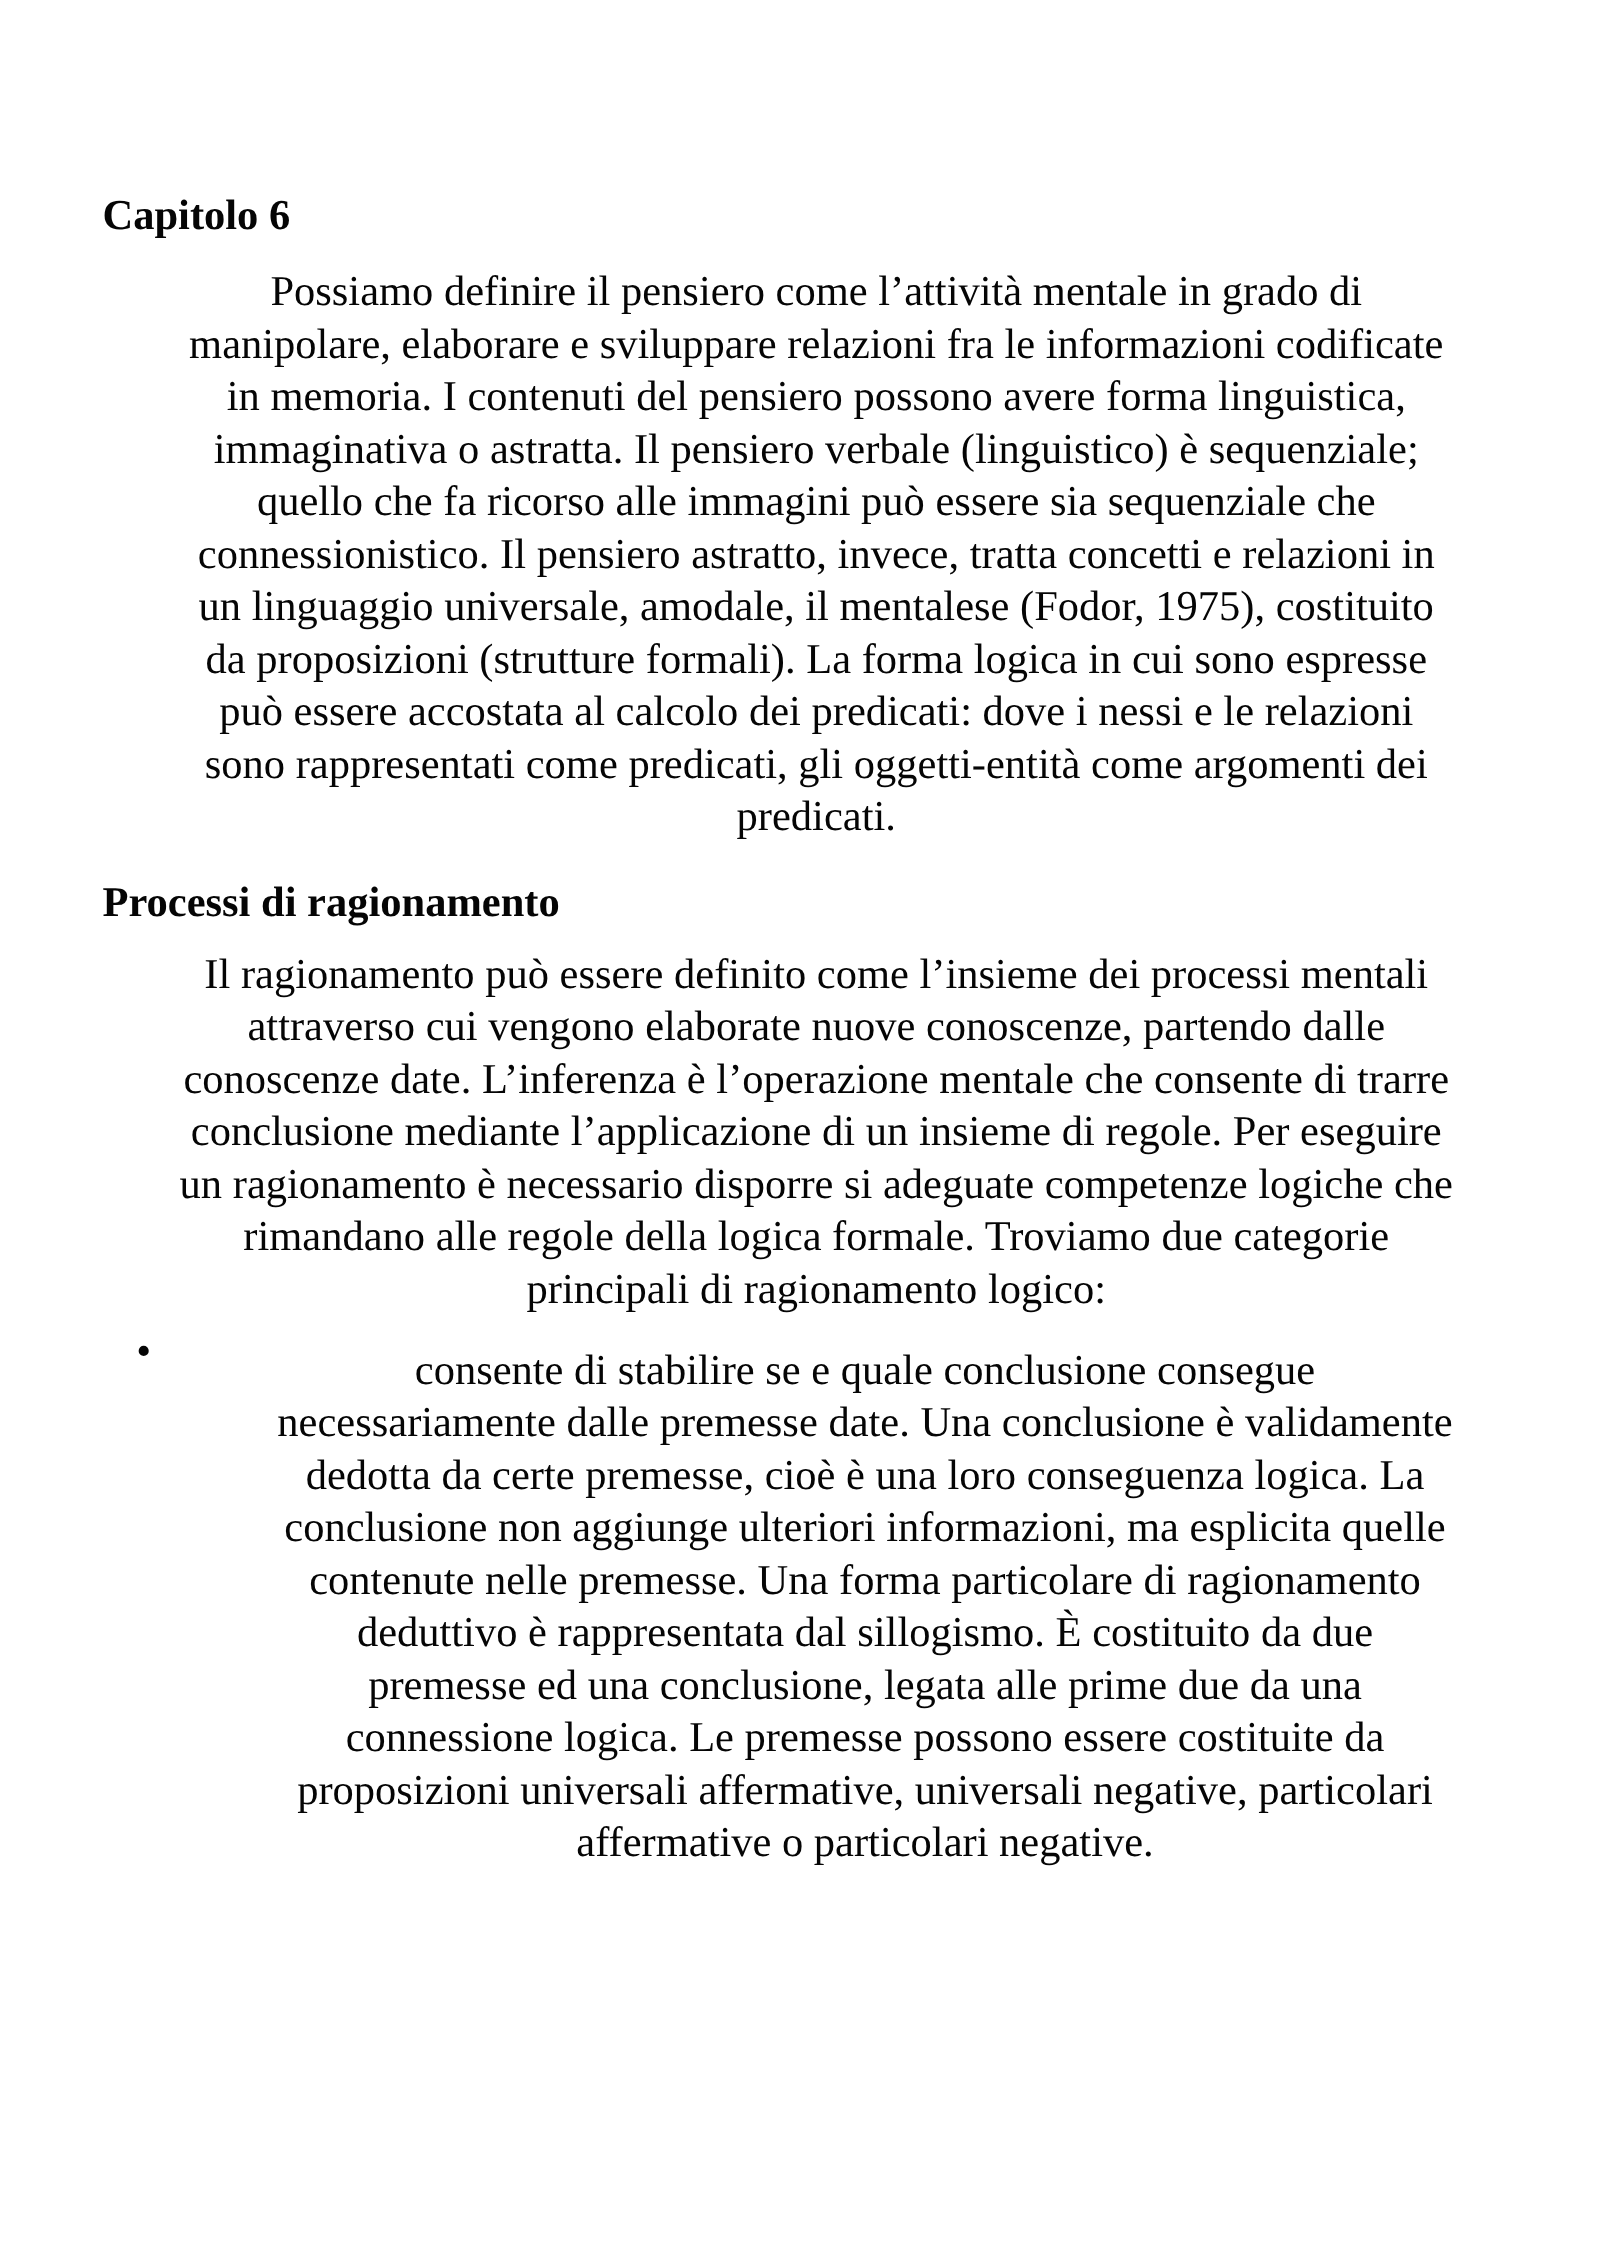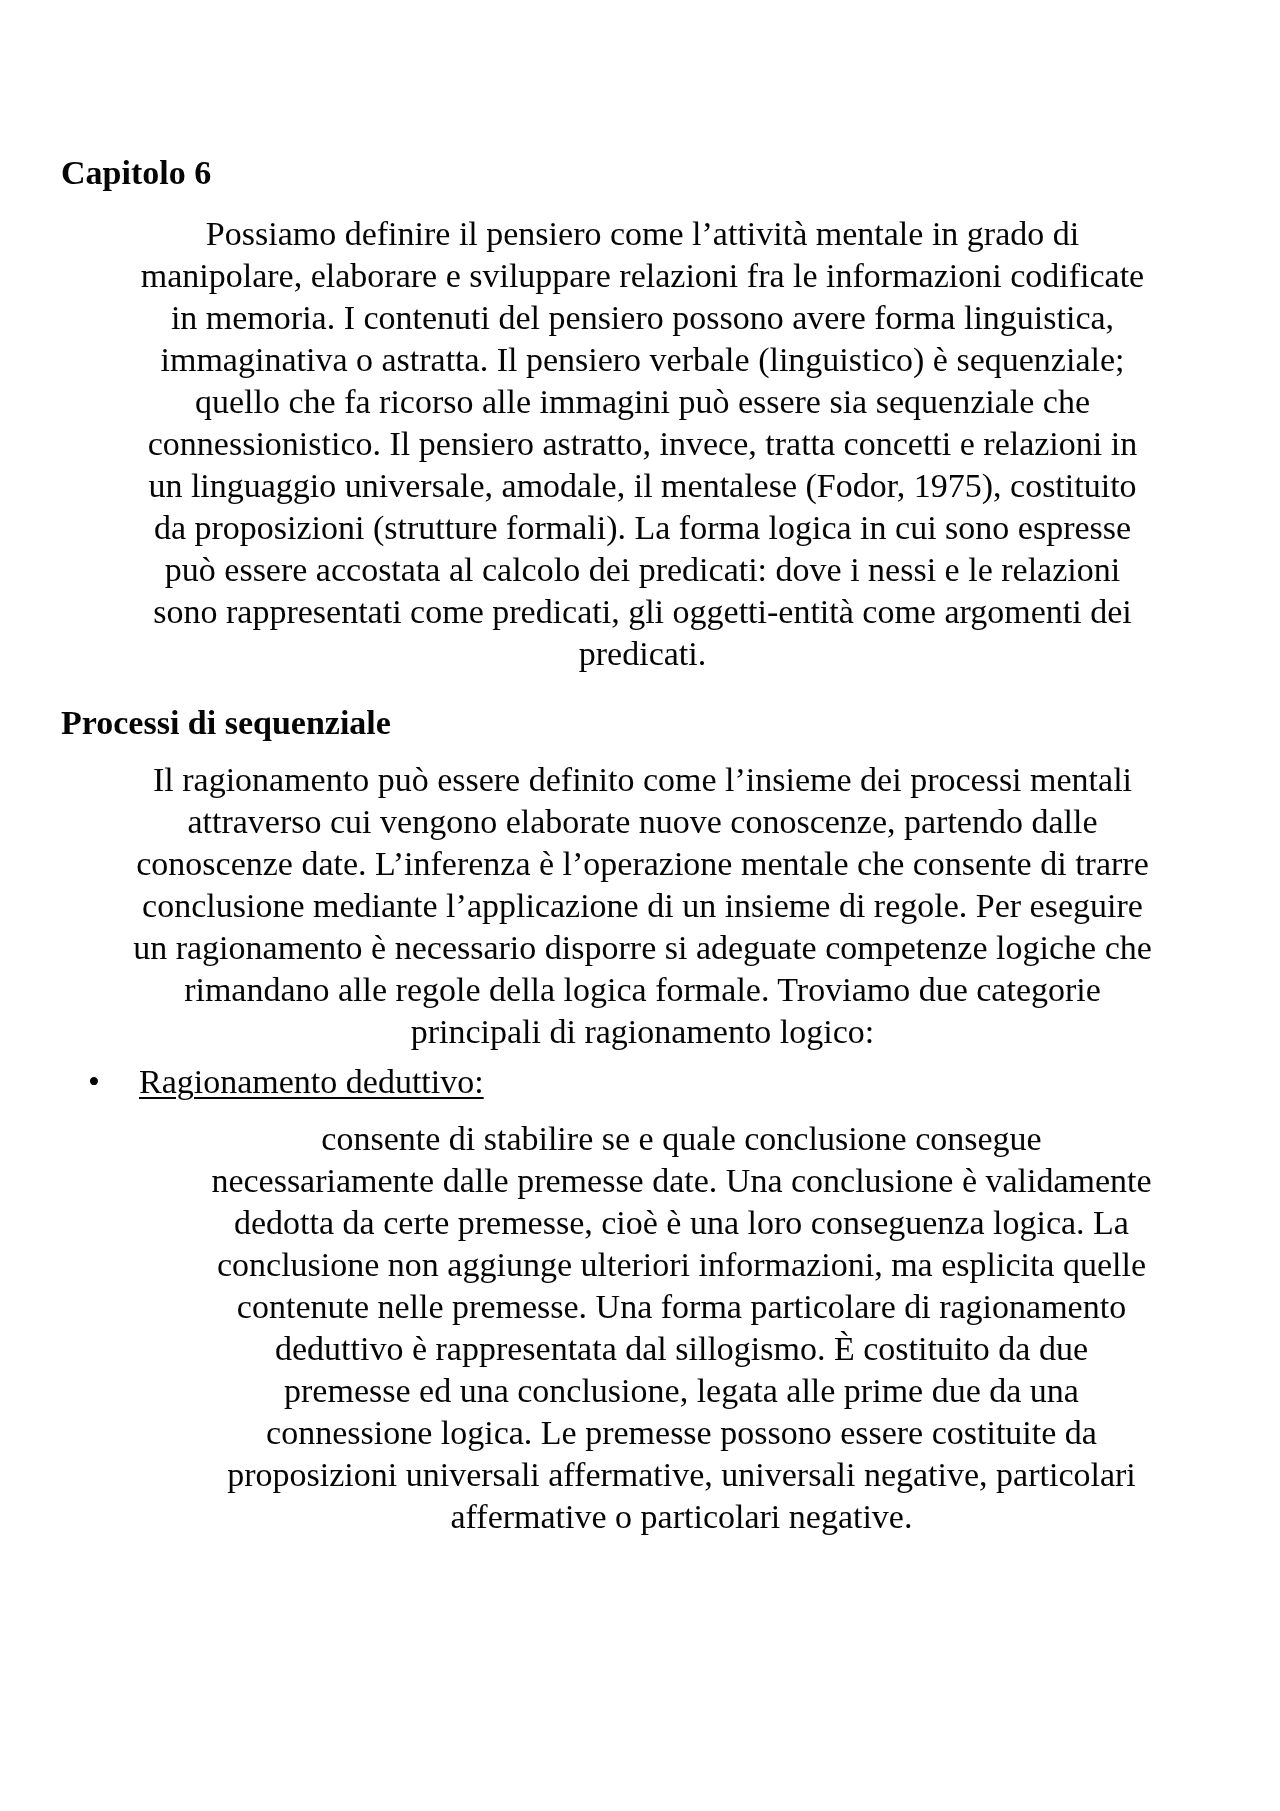--- a/index.html
+++ b/index.html
@@ -11,21 +11,21 @@
     height: 1811px;
     background: #ffffff;
     color: #050505;
     font-family: "Liberation Serif", "DejaVu Serif", serif;
     overflow: hidden;
   }
   .page {
     box-sizing: border-box;
     width: 1280px;
     height: 1811px;
-    padding: 152px 56px 0 61px;
+    padding: 152px 56px 0 82px;
   }
   .heading {
     font-size: 34px;
     line-height: 42px;
     font-weight: bold;
     margin: 0;
   }
   .heading-chapter   { margin-bottom: 19px; }
   .heading-title     { margin-bottom: 17px; }
   .heading-section   { margin-bottom: 15px; }
@@ -84,35 +84,34 @@
 in memoria. I contenuti del pensiero possono avere forma linguistica,
 immaginativa o astratta. Il pensiero verbale (linguistico) è sequenziale;
 quello che fa ricorso alle immagini può essere sia sequenziale che
 connessionistico. Il pensiero astratto, invece, tratta concetti e relazioni in
 un linguaggio universale, amodale, il mentalese (Fodor, 1975), costituito
 da proposizioni (strutture formali). La forma logica in cui sono espresse
 può essere accostata al calcolo dei predicati: dove i nessi e le relazioni
 sono rappresentati come predicati, gli oggetti-entità come argomenti dei
 predicati.</p>
 
-  <h2 class="heading heading-section">Processi di sequenziale</h2>
+  <h2 class="heading heading-section">Processi di ragionamento</h2>
 
   <p class="body-text para-reasoning">Il ragionamento può essere definito come l’insieme dei processi mentali
 attraverso cui vengono elaborate nuove conoscenze, partendo dalle
 conoscenze date. L’inferenza è l’operazione mentale che consente di trarre
 conclusione mediante l’applicazione di un insieme di regole. Per eseguire
 un ragionamento è necessario disporre si adeguate competenze logiche che
 rimandano alle regole della logica formale. Troviamo due categorie
 principali di ragionamento logico:</p>
 
   <ul class="bullet-list">
     <li class="bullet-item">
       <span class="bullet-dot">•</span>
       <div class="bullet-content">
-        <span class="bullet-title">Ragionamento deduttivo:</span>
         <div class="body-text bullet-body">consente di stabilire se e quale conclusione consegue
 necessariamente dalle premesse date. Una conclusione è validamente
 dedotta da certe premesse, cioè è una loro conseguenza logica. La
 conclusione non aggiunge ulteriori informazioni, ma esplicita quelle
 contenute nelle premesse. Una forma particolare di ragionamento
 deduttivo è rappresentata dal sillogismo. È costituito da due
 premesse ed una conclusione, legata alle prime due da una
 connessione logica. Le premesse possono essere costituite da
 proposizioni universali affermative, universali negative, particolari
 affermative o particolari negative.</div>

